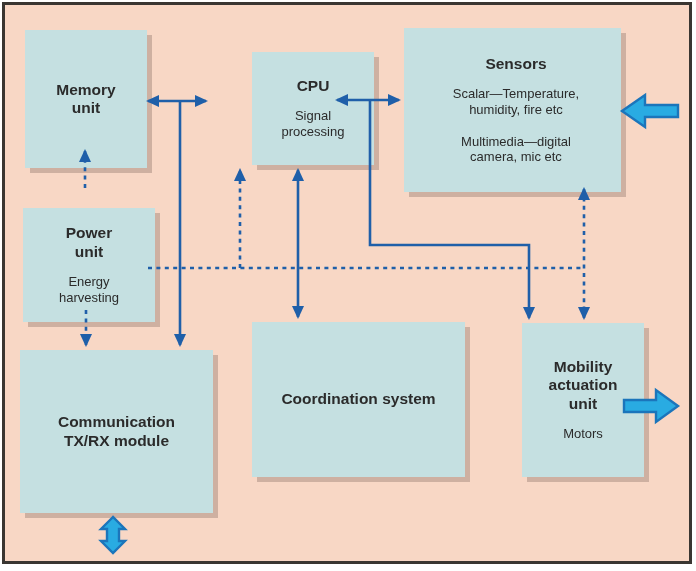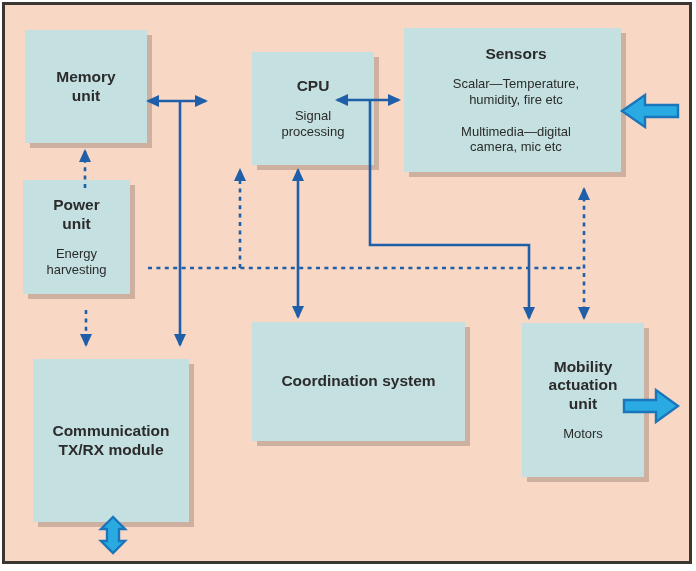--- a/index.html
+++ b/index.html
@@ -20,26 +20,26 @@
     gap:13px;text-align:center;padding:2px;
   }
   .box .title{
     font-weight:bold;font-size:15.5px;line-height:1.18;
     color:var(--text,#2b2b2b);white-space:pre-line;
   }
   .box .body{
     font-size:13px;line-height:1.22;
     color:var(--text,#2b2b2b);white-space:pre-line;
   }
-  #box-memory  {left:25px; top:30px; width:122px;height:113px;}
+  #box-memory  {left:25px; top:30px; width:122px;height:138px;}
   #box-cpu     {left:210px;top:52px; width:122px;height:113px;margin-left:42px;}
-  #box-sensors {left:404px;top:28px; width:217px;height:144px;padding-left:9px;}
-  #box-power   {left:23px; top:180px;width:107px;height:114px;}
-  #box-comm    {left:20px; top:359px;width:156px;height:163px;margin-left:13px;}
-  #box-coord   {left:252px;top:322px;width:213px;height:119px;}
+  #box-sensors {left:404px;top:28px; width:217px;height:164px;padding-left:9px;}
+  #box-power   {left:23px; top:208px;width:132px;height:114px;}
+  #box-comm    {left:20px; top:350px;width:193px;height:163px;}
+  #box-coord   {left:252px;top:322px;width:213px;height:155px;}
   #box-mobility{left:522px;top:323px;width:122px;height:154px;}
   svg.wires{position:absolute;left:0;top:0;z-index:2;pointer-events:none;}
   .wire{fill:none;stroke:var(--arrow-blue,#1f5fa9);stroke-width:2.6;}
   .dashed{stroke-dasharray:4 4.4;}
   .io-arrow{fill:var(--io-arrow-fill,#29abe2);stroke:var(--io-arrow-stroke,#1b75bb);stroke-width:2.4;stroke-linejoin:miter;}
   marker path{fill:var(--arrow-blue,#1f5fa9);}
 </style>
 </head>
 <body>
 

